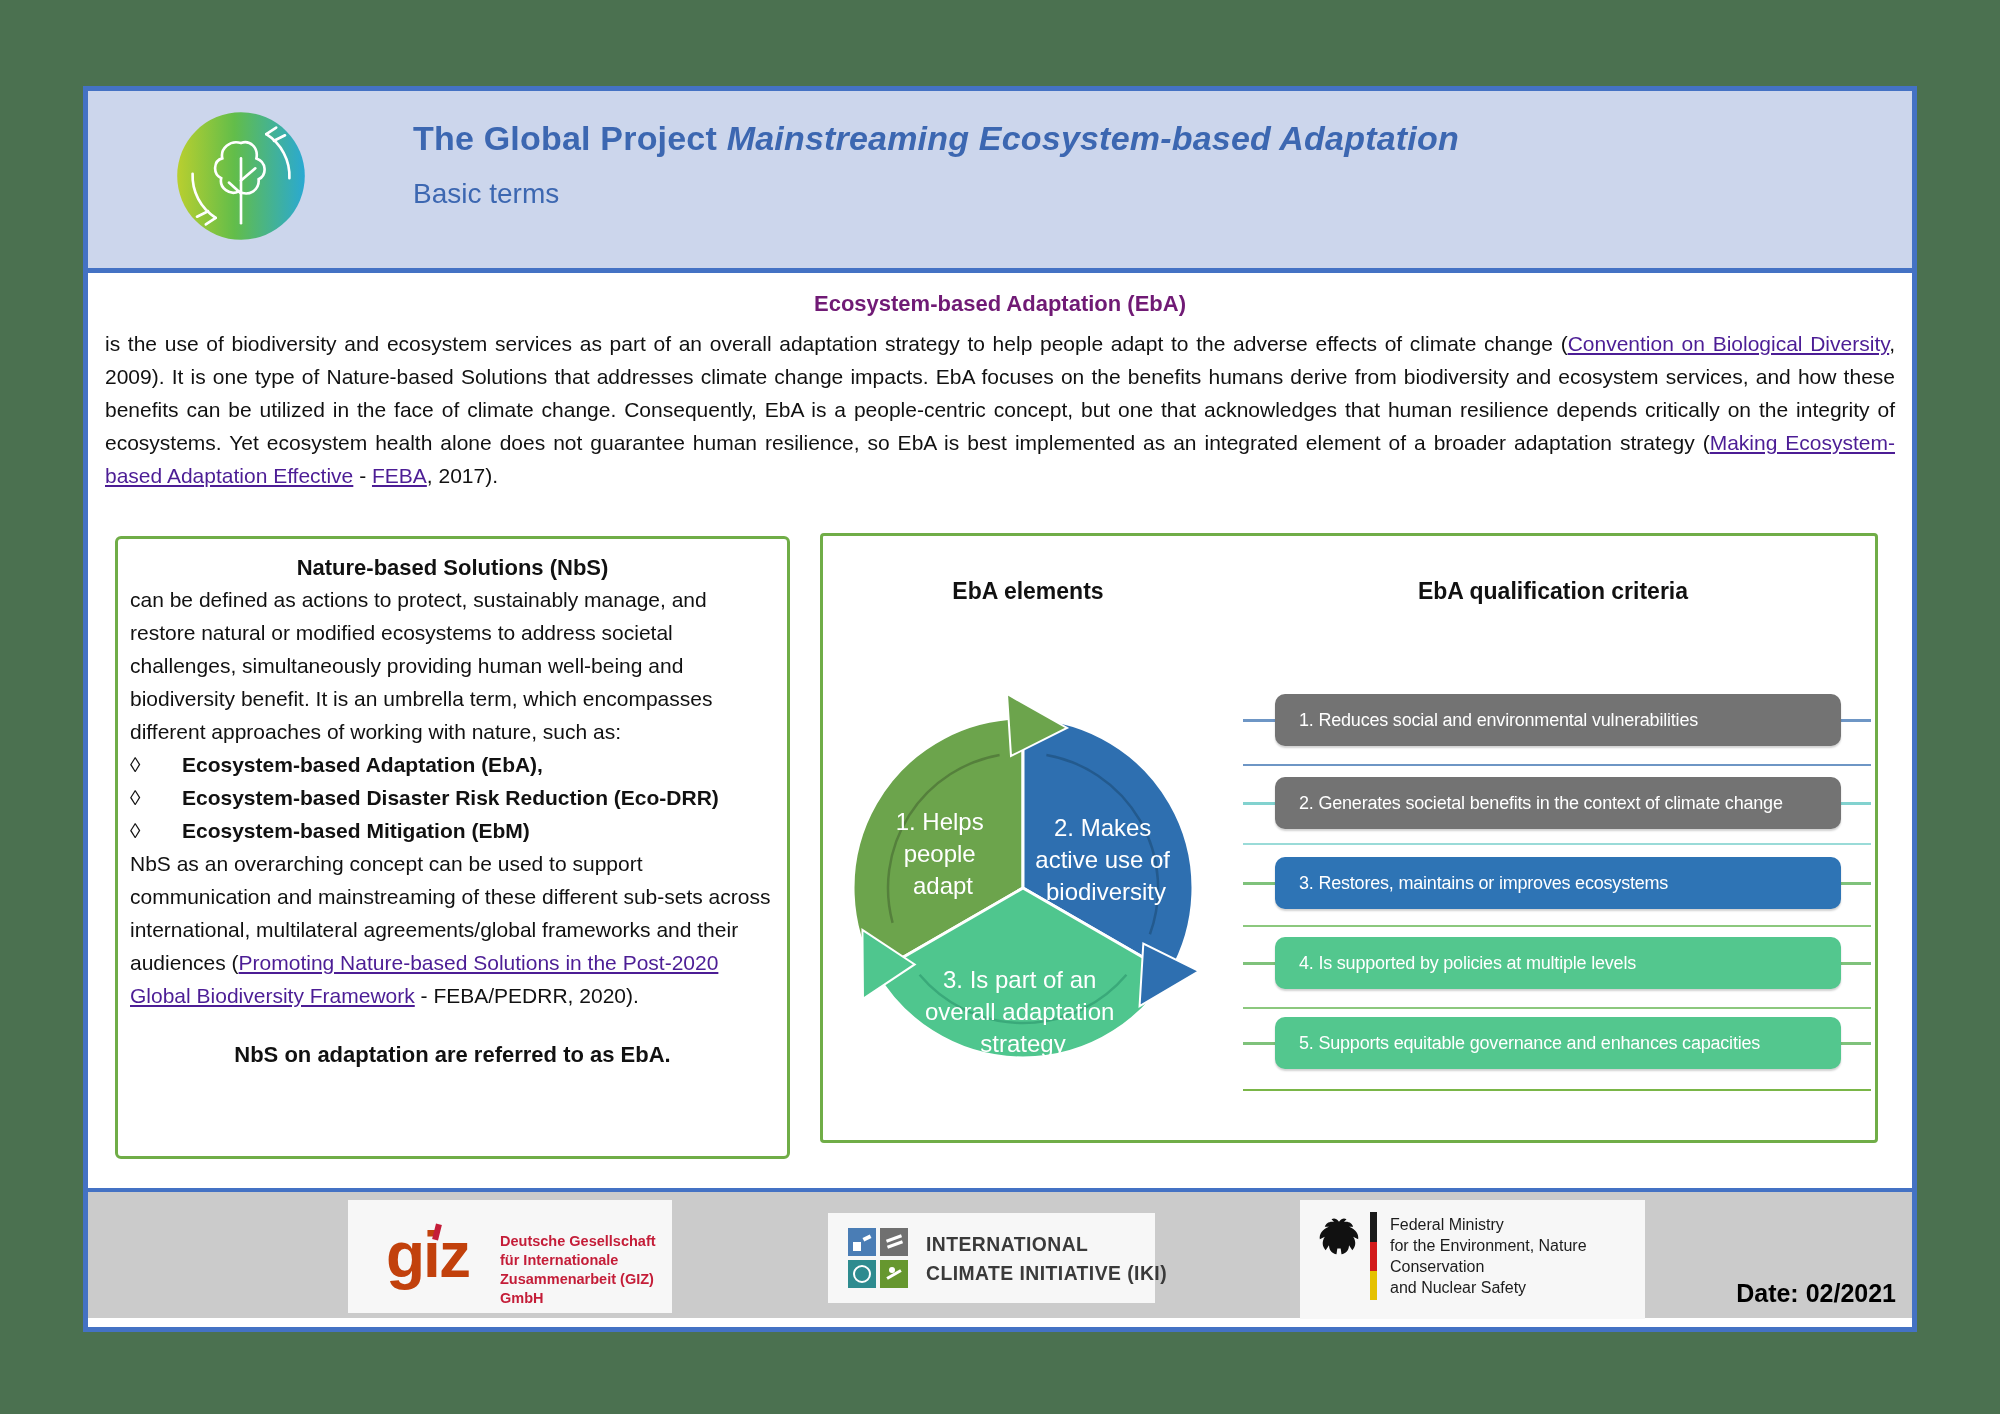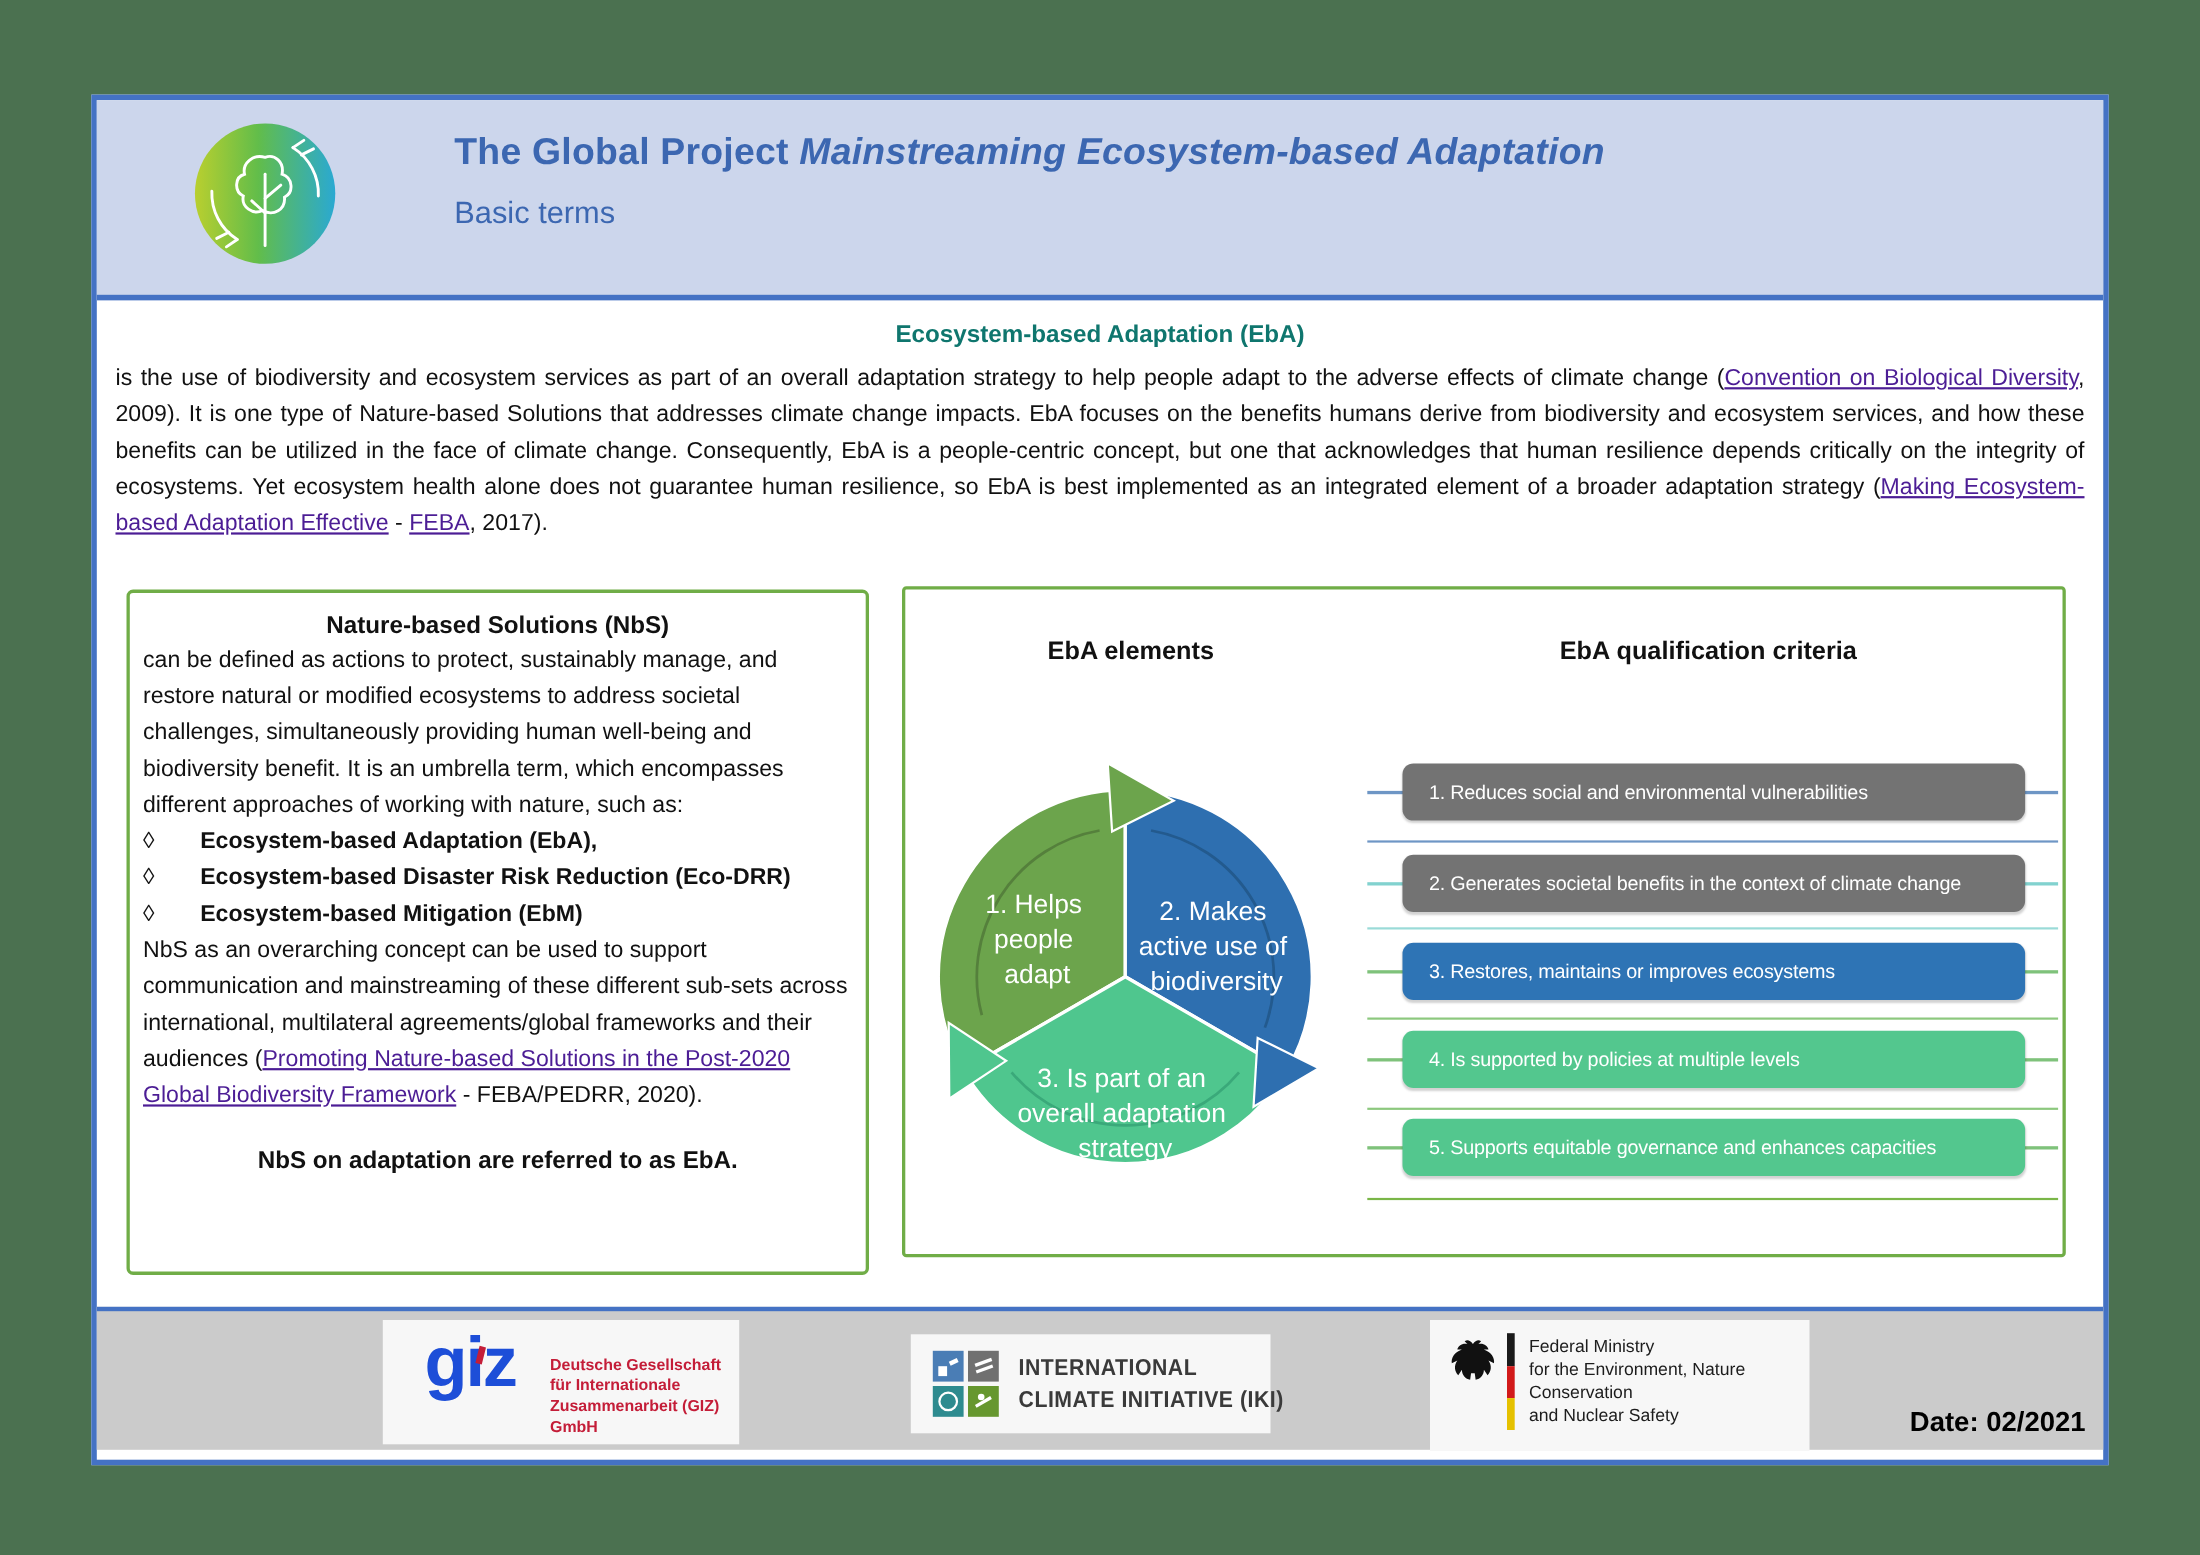--- a/index.html
+++ b/index.html
@@ -12,21 +12,21 @@
   
   .hdr { position:relative; height:182px; background:#ccd6ec; border-bottom:5px solid #4472c4; }
   .logo { position:absolute; left:87px; top:19px; width:132px; height:132px; }
   .hdr-text { position:absolute; left:325px; top:28px; }
   .title { font-size:34px; font-weight:bold; color:#3c67b1; letter-spacing:0.2px; }
   .title em { font-style:italic; }
   .subtitle { margin-top:20px; font-size:28px; color:#3c67b1; }
 
   
   .content { position:relative; height:915px; }
-  .intro-h { text-align:center; padding-top:18px; font-size:22px; font-weight:bold; color:#0f766e; }
+  .intro-h { text-align:center; padding-top:18px; font-size:22px; font-weight:bold; color:#701a75; }
   .intro-p { margin:10px 17px 0 17px; font-size:21px; line-height:33px; color:#111; text-align:justify; }
   .lnk { color:#4c1d95; text-decoration:underline; cursor:pointer; }
 
   
   .nbs { position:absolute; left:27px; top:263px; width:675px; height:623px;
          border:3px solid #70ad47; border-radius:6px; padding:16px 12px; }
   .nbs-title { text-align:center; font-size:22px; font-weight:bold; color:#111; margin-bottom:2px; }
   .nbs-p, .nbs-p2 { font-size:21px; line-height:33px; color:#111; }
   .nbs-list { list-style:none; }
   .nbs-list li { display:flex; font-size:21px; line-height:33px; color:#111; }
@@ -60,22 +60,22 @@
   .csep1 { top:228px; background:#6e96c5; }
   .csep2 { top:307px; background:#9adbd8; }
   .csep3 { top:389px; background:#8cc87e; }
   .csep4 { top:471px; background:#8cc87e; }
   .csep5 { top:553px; background:#7ab648; }
 
   
   .ftr { position:relative; height:130px; background:#cbcbcb; border-top:4px solid #4472c4; }
   .lbox { position:absolute; background:#f7f7f7; }
   .giz-box { left:260px; top:8px; width:324px; height:113px; }
-  .gz-word { position:absolute; left:38px; top:1px; font-size:64px; font-weight:bold;
-             color:#1d4ed8; letter-spacing:-2px; }
+  .gz-word { position:absolute; left:38px; top:18px; font-size:64px; font-weight:bold;
+             color:#c2410c; letter-spacing:-2px; }
   .gz-accent { position:absolute; left:86px; top:24px; width:6px; height:16px; background:#c41d38;
                transform:rotate(14deg); }
   .gz-tag { position:absolute; left:152px; top:32px; font-size:14.5px; line-height:19px;
             color:#c41d38; font-weight:bold; }
   .iki-box { left:740px; top:21px; width:327px; height:90px; }
   .iki-grid { position:absolute; left:20px; top:15px; width:60px; height:60px;
               display:grid; grid-template-columns:28px 28px; grid-template-rows:28px 28px; gap:4px; }
   .sq { position:relative; }
   .sq1 { background:#4a7db5; } .sq2 { background:#707070; }
   .sq3 { background:#2e8b8f; } .sq4 { background:#66972f; }

